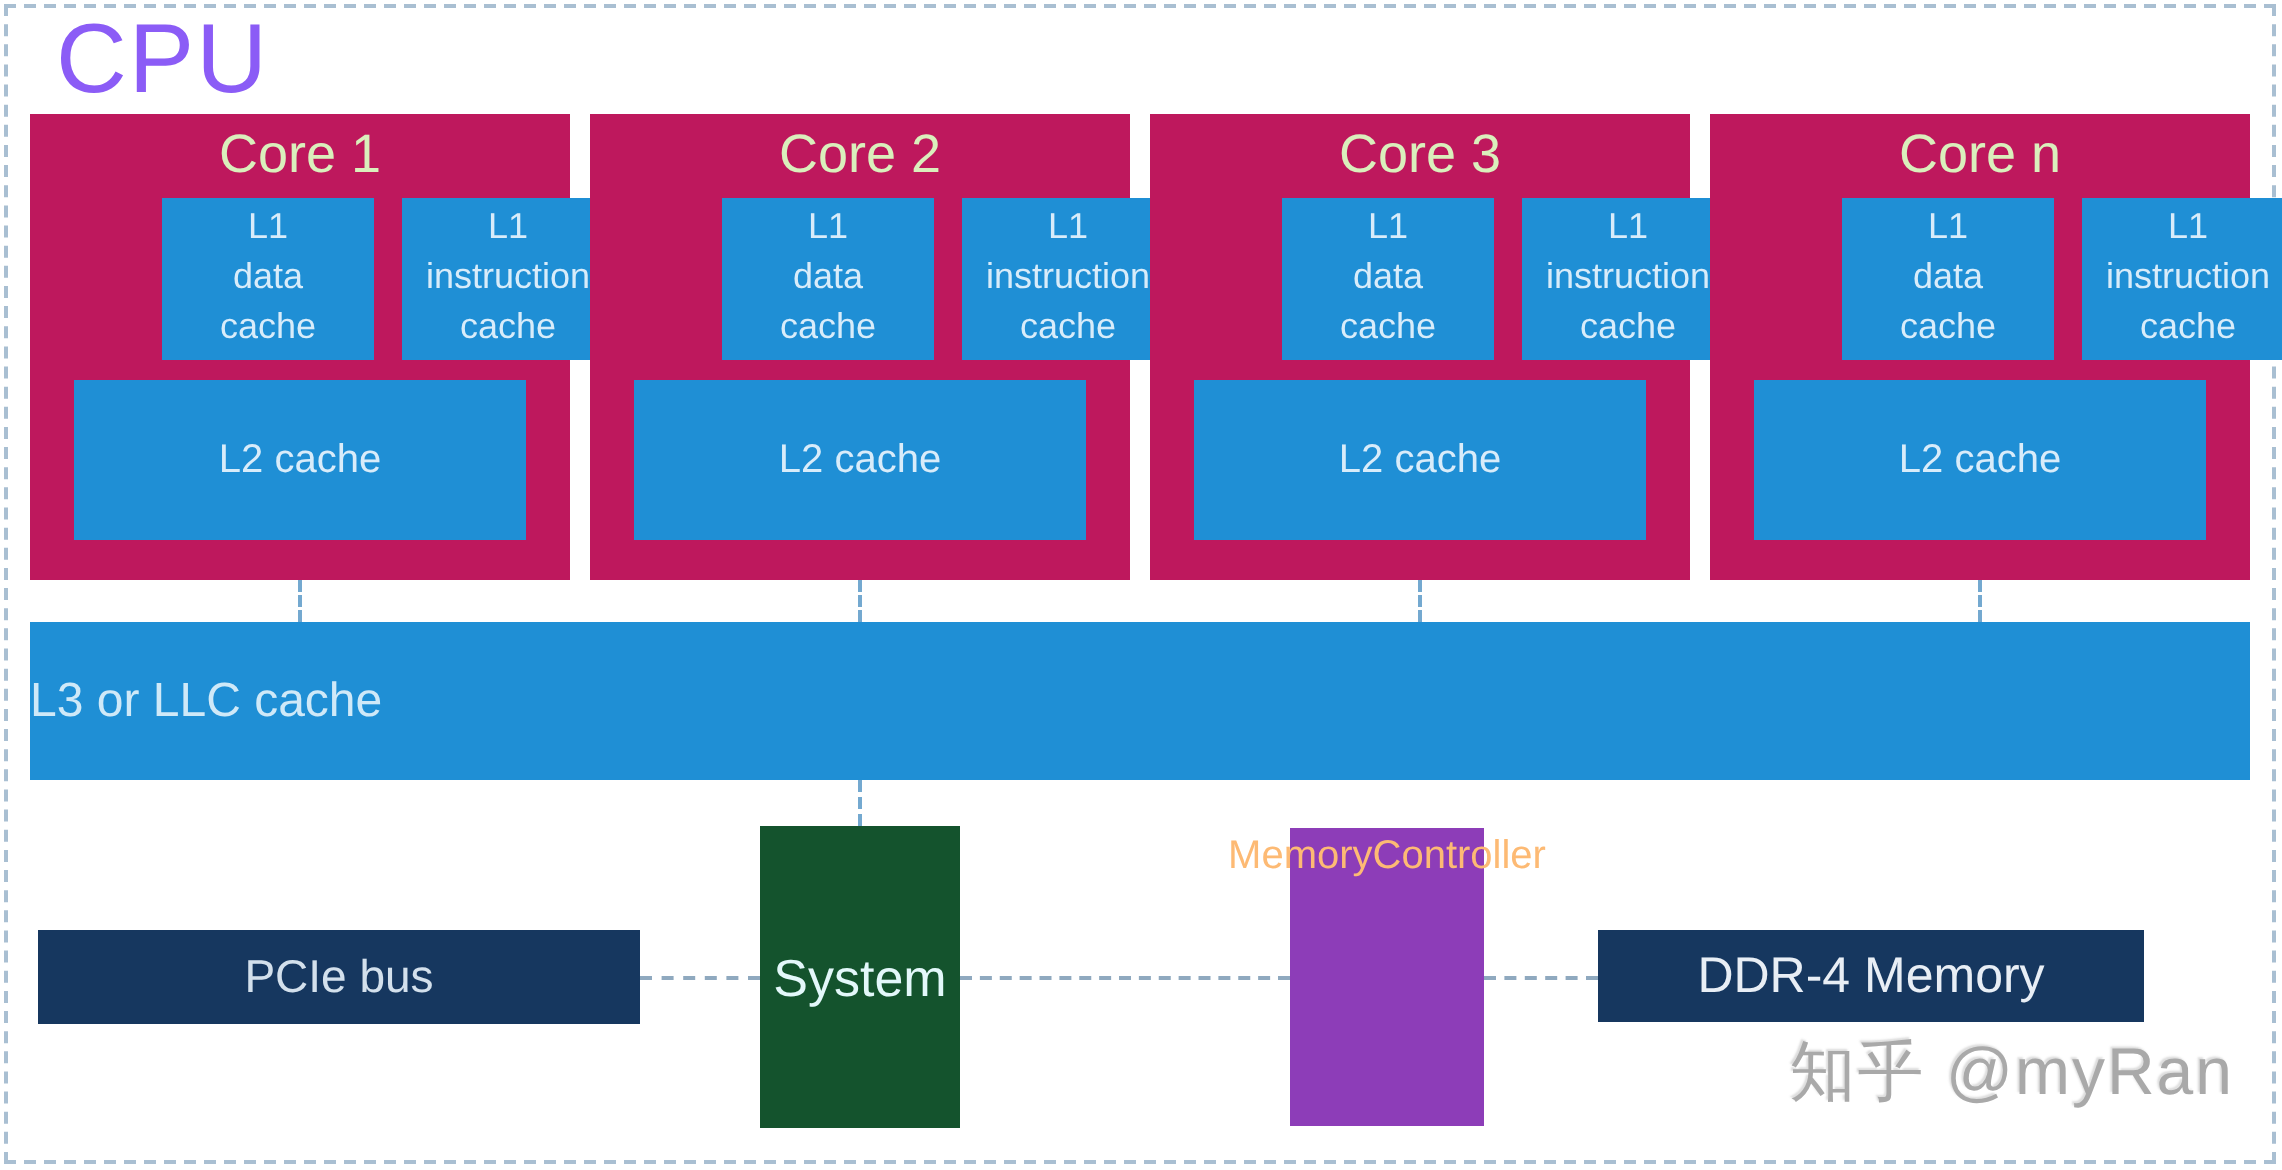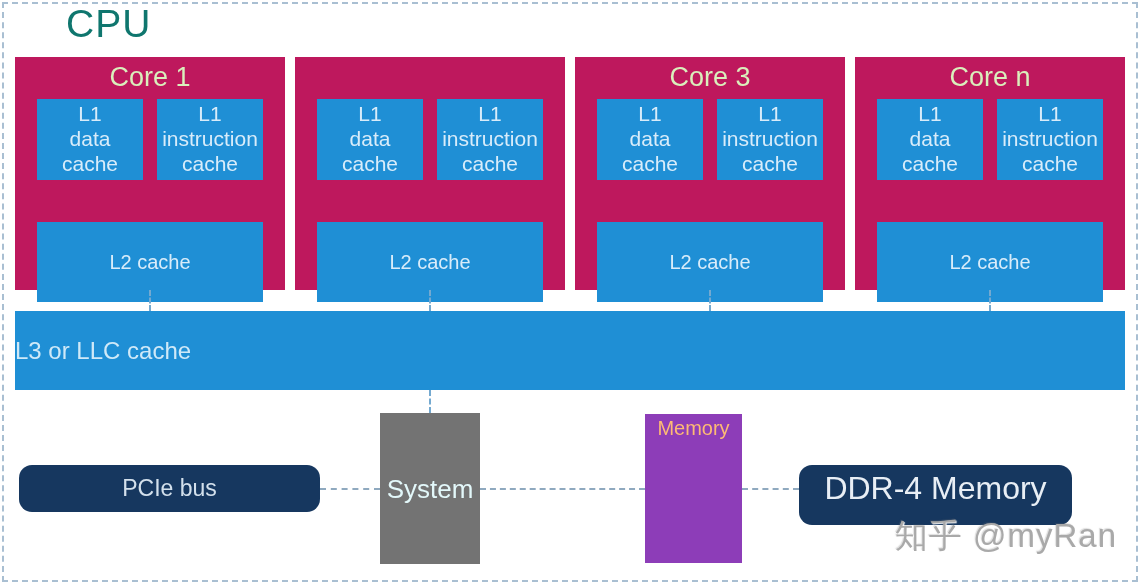--- a/index.html
+++ b/index.html
@@ -6,65 +6,65 @@
   #canvas{
     position:relative;width:1141px;height:585px;background:#ffffff;
     font-family:"Liberation Sans", sans-serif;overflow:hidden;
   }
   #outer-border{
     position:absolute;left:2px;top:2px;right:3px;bottom:3px;
     border:2px dashed #a9bfd2;pointer-events:none;
   }
   .page-title{
     position:absolute;left:28px;top:2px;
-    font-size:39px;font-weight:400;letter-spacing:1px;color:#0f766e;margin-left:38px;
+    font-size:49px;font-weight:400;letter-spacing:1px;color:#8b5cf6;
   }
   
   .core{
     position:absolute;top:57px;width:270px;height:233px;background:#be185d;
   }
   .core-title{
     position:absolute;left:0;top:5px;width:100%;text-align:center;
     font-size:27px;color:#daefbc;
   }
   .core-title.italic{}
   .cachebox{
     position:absolute;background:#1f8fd5;color:#d8ecfa;text-align:center;
   }
   .l1{
-    top:42px;width:106px;height:81px;font-size:21px;line-height:25px;
-    padding-top:2px;box-sizing:border-box;
+    top:42px;width:106px;height:81px;font-size:18px;line-height:25px;
+    padding-top:2px;box-sizing:border-box;margin-left:44px;
   }
   .l1-data{left:22px;}
   .l1-instr{left:142px;}
   .l2{
-    left:22px;top:133px;width:226px;height:80px;font-size:20px;line-height:80px;margin-top:32px;
+    left:22px;top:133px;width:226px;height:80px;font-size:20px;line-height:80px;
   }
   
   .l3{
     position:absolute;left:15px;top:311px;width:1110px;height:79px;background:#1f8fd5;
     color:#cfe9f8;font-size:24px;line-height:79px;text-align:left;
   }
   
   .vconn{
     position:absolute;width:0;border-left:2px dashed #74a9d0;
   }
   .vconn.c2l3{top:290px;height:21px;}
   .vconn.l3sa{left:429px;top:390px;height:23px;}
   .hconn{
     position:absolute;top:488px;height:0;border-top:2px dashed #8fa9bf;
   }
   
   .navybox{
-    position:absolute;background:#16375f;text-align:center;color:#d3e0ec;border-radius:13px;
+    position:absolute;background:#16375f;text-align:center;color:#d3e0ec;
   }
   .pcie{left:19px;top:465px;width:301px;height:47px;font-size:23px;line-height:47px;}
-  .ddr{left:799px;top:465px;width:273px;height:60px;font-size:32px;line-height:46px;color:#e8eef5;}
+  .ddr{left:799px;top:465px;width:273px;height:46px;font-size:25px;line-height:46px;color:#e8eef5;}
   .sysagent{
-    position:absolute;left:380px;top:413px;width:100px;height:151px;background:#737373;
+    position:absolute;left:380px;top:413px;width:100px;height:151px;background:#14532d;
     color:#e3f8fa;font-size:26px;line-height:38px;text-align:center;
     display:flex;flex-direction:column;justify-content:center;
   }
   .memctrl{
     position:absolute;left:645px;top:414px;width:97px;height:149px;background:#8d3db8;
     color:#fdba74;font-size:20px;line-height:28px;text-align:center;
     display:flex;justify-content:center;
   }
   .watermark{
     position:absolute;right:24px;top:514px;
@@ -91,20 +91,21 @@
     </div>
     <div class="cachebox l1 l1-instr">
       <span>L1</span><br>
       <span>instruction</span><br>
       <span>cache</span>
     </div>
     <div class="cachebox l2">L2 cache</div>
   </div>
 
   <div class="core" style="left:295px">
+    <div class="core-title">Core 2</div>
     <div class="cachebox l1 l1-data">
       <span>L1</span><br>
       <span>data</span><br>
       <span>cache</span>
     </div>
     <div class="cachebox l1 l1-instr">
       <span>L1</span><br>
       <span>instruction</span><br>
       <span>cache</span>
     </div>
@@ -155,19 +156,20 @@
   <div class="hconn" style="left:742px;width:57px"></div>
 
   <div class="navybox pcie">PCIe bus</div>
 
   <div class="sysagent">
     <span>System</span>
   </div>
 
   <div class="memctrl">
     <span>Memory</span>
+    <span>Controller</span>
   </div>
 
   <div class="navybox ddr">DDR-4 Memory</div>
 
   <div class="watermark">知乎 @myRan</div>
 
 </div>
 
 </body></html>

